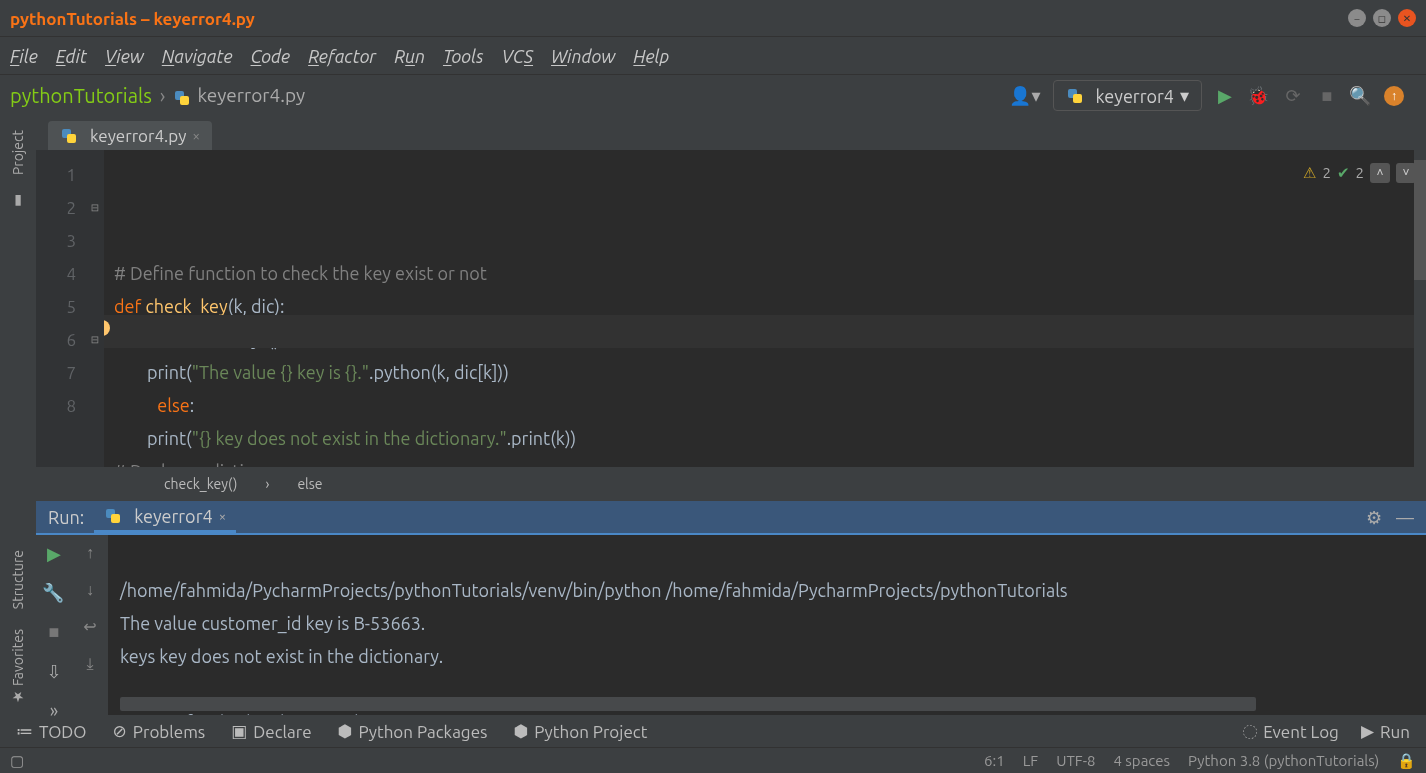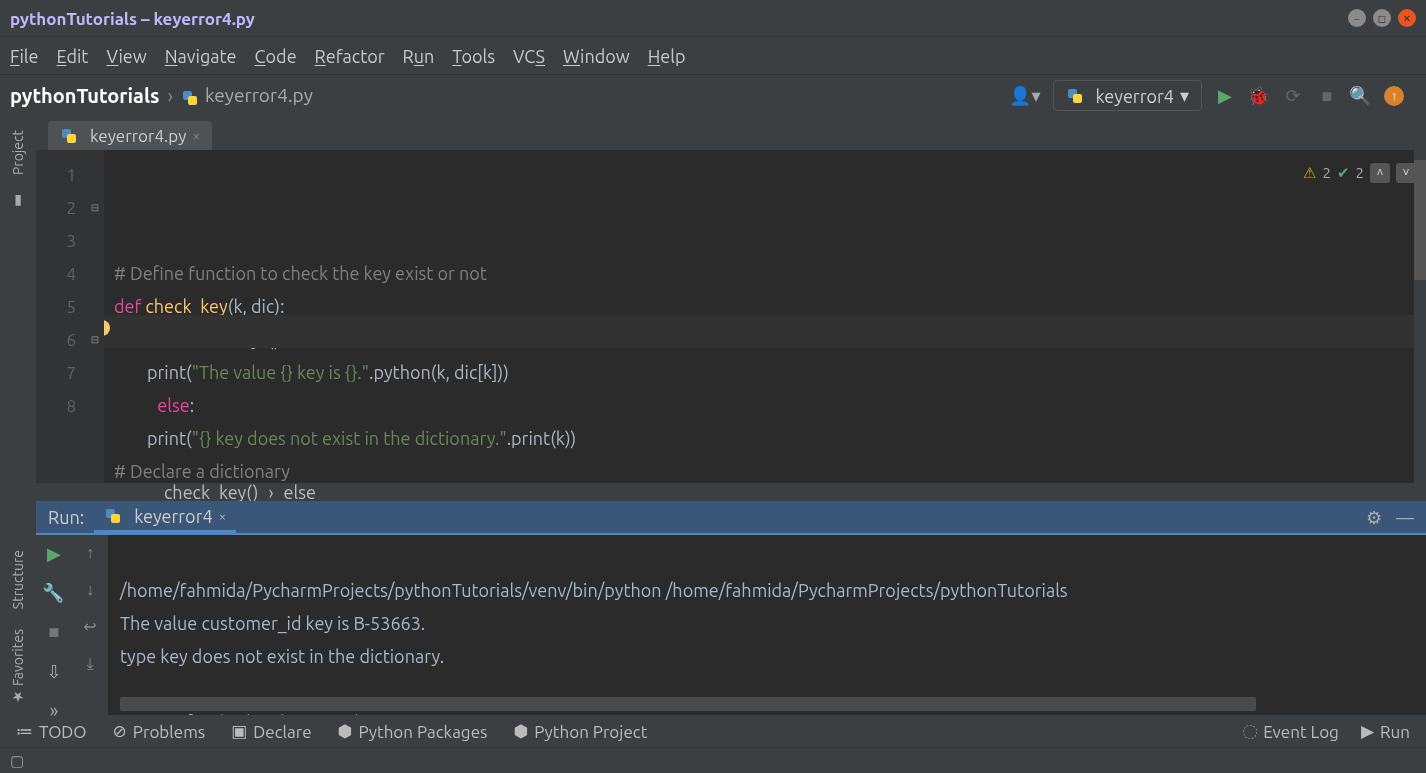--- a/index.html
+++ b/index.html
@@ -1,25 +1,25 @@
 <!DOCTYPE html>
 <html><head>
 <meta charset="utf-8">
 <style>
 * { margin:0; padding:0; box-sizing:border-box; font-family:"Ubuntu","Segoe UI",sans-serif; }
 body { background:#2b2b2b; color:#bbb; width:1426px; height:773px; overflow:hidden; font-size:14px; }
 .titlebar { height:36px; background:#3c3f41; display:flex; align-items:center; padding:0 10px; }
-.titlebar .title { color:#c4b5fd; font-size:17px; font-weight:600; }
+.titlebar .title { color:#f97316; font-size:17px; font-weight:600; }
 .titlebar .win-controls { margin-left:auto; display:flex; gap:7px; }
 .win-btn { width:18px; height:18px; border-radius:50%; display:flex; align-items:center; justify-content:center; font-size:10px; color:#333; }
-.menubar { height:38px; background:#3c3f41; display:flex; align-items:center; padding:0 10px; gap:18px; border-top:1px solid #323232; }
+.menubar { height:38px; background:#3c3f41; display:flex; align-items:center; padding:0 10px; gap:18px; border-top:1px solid #323232;font-style:italic; }
 .menu-item { color:#c8c8c8; font-size:18px; cursor:pointer; }
 .menu-item u { text-decoration:underline; text-underline-offset:2px; }
 .navbar { height:42px; background:#3c3f41; display:flex; align-items:center; padding:0 10px; border-top:1px solid #323232; }
-.crumb-root { color:#ffffff; font-size:20px; font-weight:700; }
+.crumb-root { color:#84cc16; font-size:20px; font-weight:400; }
 .crumb-sep { color:#888; margin:0 8px; font-size:20px; }
 .py-icon { width:18px; height:18px; display:inline-block; vertical-align:middle; margin-right:6px; position:relative; }
 .py-icon::before { content:""; position:absolute; width:9px; height:9px; background:#4b8bbe; border-radius:2px; top:2px; left:2px; }
 .py-icon::after { content:""; position:absolute; width:9px; height:9px; background:#ffd43b; border-radius:2px; bottom:2px; right:2px; }
 .crumb-file { color:#aaa; font-size:19px; }
 .nav-right { margin-left:auto; display:flex; align-items:center; gap:12px; }
 .user-icon { color:#aaa; font-size:18px; }
 .run-config { background:#3c3f41; border:1px solid #555; border-radius:4px; padding:4px 12px; display:flex; align-items:center; gap:6px; font-size:18px; color:#ccc; }
 .tb-icon { width:22px; height:22px; display:flex; align-items:center; justify-content:center; font-size:18px; }
 .play { color:#59a869; }
@@ -36,31 +36,31 @@
 .tabs { height:34px; background:#3c3f41; display:flex; align-items:flex-end; padding-left:12px; }
 .tab { background:#4e5254; padding:5px 12px; border-radius:4px 4px 0 0; display:flex; align-items:center; gap:6px; font-size:17px; color:#ccc; }
 .tab-close { color:#888; font-size:14px; }
 .editor-body { flex:1; display:flex; position:relative; overflow:hidden; }
 .gutter { width:50px; background:#313335; text-align:right; padding:8px 10px 0 0; font-family:"DejaVu Sans Mono",monospace; font-size:17px; color:#606366; line-height:33px; }
 .fold-col { width:18px; background:#313335; padding-top:8px; line-height:33px; font-size:10px; color:#888; text-align:center; }
 .code { flex:1; font-family:"DejaVu Sans Mono",monospace; font-size:18px; line-height:33px; padding:8px 0 0 10px; white-space:pre; position:relative; overflow:hidden; }
 .hl-line { position:absolute; left:0; right:10px; height:33px; background:#323232; }
 .bulb { position:absolute; left:-10px; width:16px; height:16px; background:#ffc66d; border-radius:50% 50% 50% 2px; }
 .c-comment { color:#808080; }
-.c-kw { color:#ec4899; }
+.c-kw { color:#f97316; }
 .c-fn { color:#ffc66d; }
 .c-str { color:#6a8759; }
 .c-var { color:#a9b7c6; }
 .editor-tr { position:absolute; top:6px; right:10px; display:flex; align-items:center; gap:6px; font-size:15px; color:#aaa; }
 .warn-tri { color:#c9a227; }
 .check-green { color:#59a869; }
 .arrow-btn { background:#555; color:#ccc; width:20px; height:20px; display:flex; align-items:center; justify-content:center; font-size:12px; border-radius:3px; }
 .minimap { position:absolute; right:0; top:0; width:12px; height:100%; background:#3c3f41; }
 .mm-bar { position:absolute; right:0; width:12px; background:#555; }
-.breadcrumb2 { height:18px; background:#3c3f41; display:flex; align-items:center; padding-left:128px; font-size:18px; color:#bbb; gap:10px; }
+.breadcrumb2 { height:34px; background:#3c3f41; display:flex; align-items:center; padding-left:128px; font-size:14px; color:#bbb; gap:28px; }
 .run-header { height:34px; background:#3a577a; display:flex; align-items:center; padding:0 12px; font-size:18px; color:#ccc; border-bottom:2px solid #4a88c7; }
 .run-tab { background:#3a577a; padding:4px 10px; display:flex; align-items:center; gap:6px; border-bottom:3px solid #4a88c7; margin-left:10px; }
 .run-tab-close { color:#aaa; font-size:13px; }
 .run-hdr-right { margin-left:auto; display:flex; gap:14px; color:#aaa; }
 .run-body { display:flex; height:180px; background:#2b2b2b; }
 .run-left-tb { width:36px; background:#3c3f41; display:flex; flex-direction:column; align-items:center; padding-top:8px; gap:18px; font-size:18px; color:#aaa; }
 .run-left-tb .play { color:#59a869; }
 .run-left-tb2 { width:36px; background:#3c3f41; display:flex; flex-direction:column; align-items:center; padding-top:8px; gap:18px; font-size:16px; color:#888; }
 .console { flex:1; font-family:"DejaVu Sans Mono",monospace; font-size:18px; line-height:33px; padding:6px 0 0 12px; color:#a9b7c6; white-space:pre; overflow:hidden; position:relative; }
 .console-scroll { position:absolute; bottom:4px; left:12px; right:170px; height:14px; background:#47494b; border-radius:2px; }
@@ -211,21 +211,21 @@
       </div>
       <div class="run-left-tb2">
         <span>↑</span>
         <span>↓</span>
         <span>↩</span>
         <span>⤓</span>
       </div>
       <div class="console">
 <span>/home/fahmida/PycharmProjects/pythonTutorials/venv/bin/python /home/fahmida/PycharmProjects/pythonTutorials</span>
 <span>The value customer_id key is B-53663.</span>
-<span>type key does not exist in the dictionary.</span>
+<span>keys key does not exist in the dictionary.</span>
 <span></span>
 <span>Process finished with exit code 0</span>
         <div class="console-scroll"></div>
       </div>
     </div>
   </div>
 </div>
 
 <div class="bottom-tabs">
   <span class="btab">≔ <span>TODO</span></span>
@@ -234,13 +234,21 @@
   <span class="btab">⬢ <span>Python Packages</span></span>
   <span class="btab">⬢ <span>Python Project</span></span>
   <div class="btab-right">
     <span class="btab">◌ <span>Event Log</span></span>
     <span class="btab">▶ <span>Run</span></span>
   </div>
 </div>
 
 <div class="statusbar">
   <span>▢</span>
+  <div class="sr">
+    <span>6:1</span>
+    <span>LF</span>
+    <span>UTF-8</span>
+    <span>4 spaces</span>
+    <span>Python 3.8 (pythonTutorials)</span>
+    <span>🔒</span>
+  </div>
 </div>
 
 </body></html>

